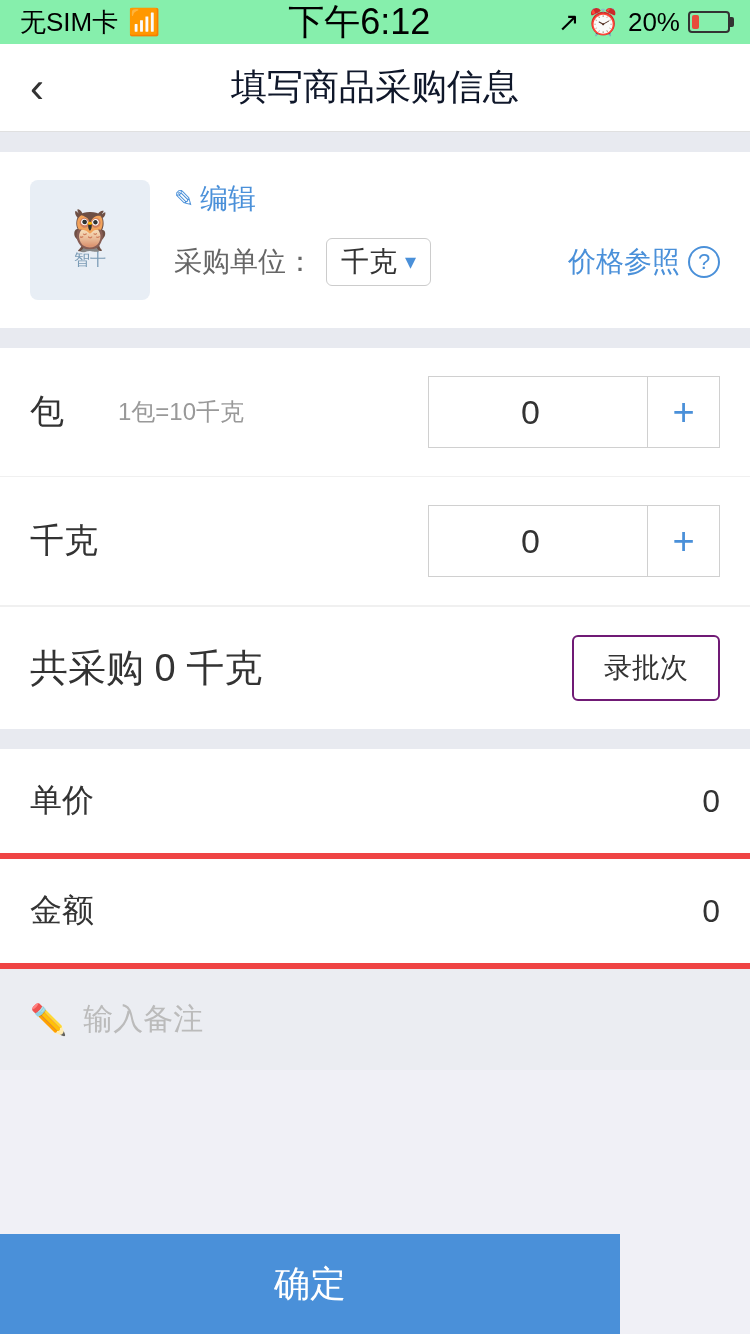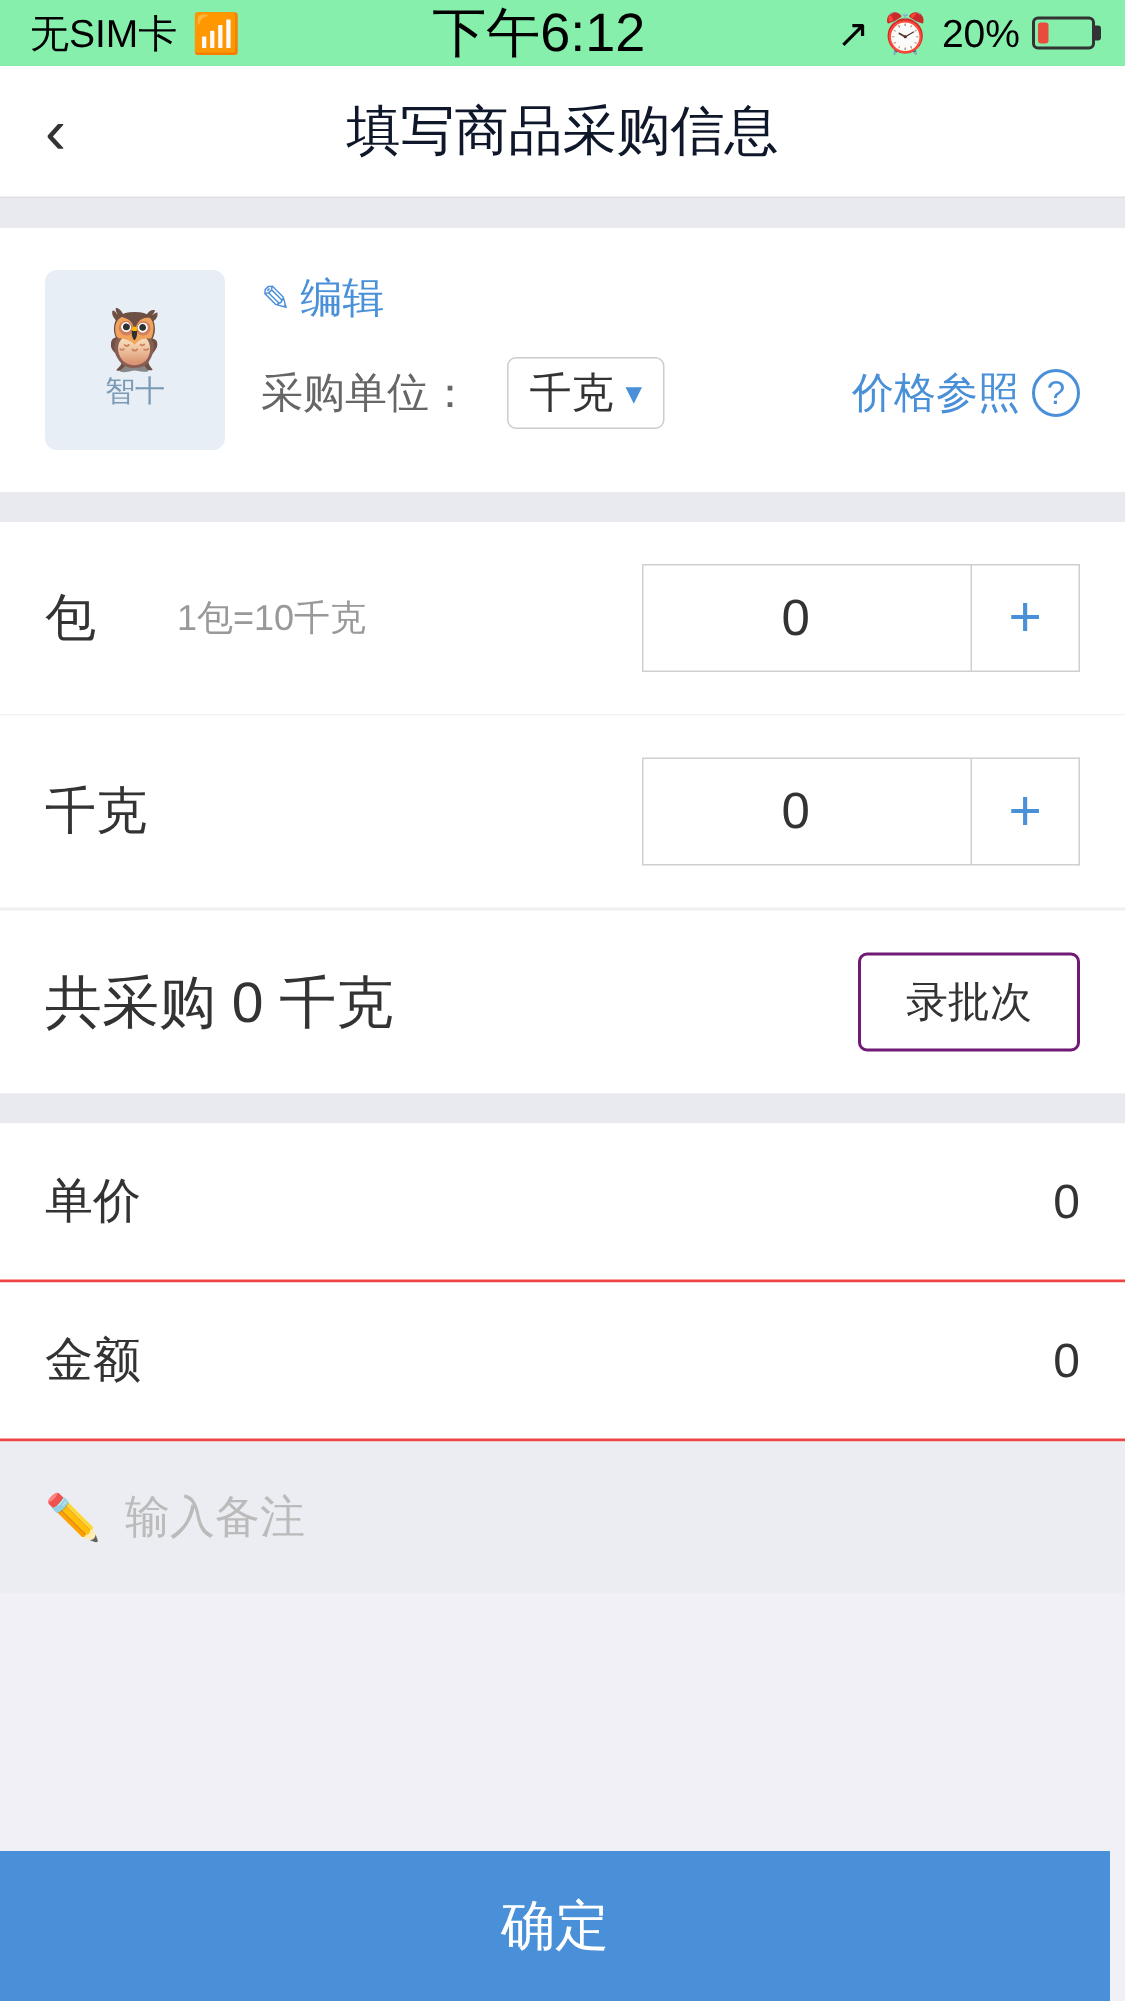--- a/index.html
+++ b/index.html
@@ -106,21 +106,21 @@
       align-items: center;
       justify-content: center;
       flex-shrink: 0;
     }
     .product-image-owl {
       font-size: 40px;
       color: #7a9bb5;
       line-height: 1;
     }
     .product-image-text {
-      font-size: 20px;
+      font-size: 16px;
       color: #7a9bb5;
       margin-top: 0;
     }
     .product-info {
       flex: 1;
     }
     .product-header {
       display: flex;
       justify-content: space-between;
       align-items: flex-start;
@@ -259,21 +259,21 @@
     
     .info-section {
       background: #fff;
       margin-top: 0;
     }
     .info-row {
       display: flex;
       align-items: center;
       justify-content: space-between;
       padding: 30px 30px;
-      border-bottom: 2px solid #ef4444;
+      border-bottom: 6px solid #ef4444;
       background: #fff;
     }
     .info-label {
       font-size: 32px;
       color: #333;
     }
     .info-value {
       font-size: 32px;
       color: #333;
     }
@@ -291,21 +291,21 @@
     .note-placeholder {
       font-size: 30px;
       color: #bbb;
     }
 
     
     .confirm-btn {
       position: fixed;
       bottom: 0;
       left: 0;
-      width: 740px;
+      width: 620px;
       height: 100px;
       background: #4a90d9;
       display: flex;
       align-items: center;
       justify-content: center;
       font-size: 36px;
       color: #fff;
       cursor: pointer;
       border: none;
     }
@@ -349,21 +349,21 @@
     <span class="product-image-text">智十</span>
   </div>
   <div class="product-info">
     <div class="product-header">
       <span class="edit-btn">
         <span class="edit-icon">✎</span>
         <span>编辑</span>
       </span>
     </div>
     <div class="product-unit-row">
-      <div style="display:flex;align-items:center;gap:12px;">
+      <div style="display:flex;align-items:center;">
         <span class="unit-label">采购单位：</span>
         <span class="unit-select">
           <span>千克</span>
           <span class="unit-select-arrow">▾</span>
         </span>
       </div>
       <div class="price-ref">
         <span>价格参照</span>
         <span class="price-ref-circle">?</span>
       </div>

